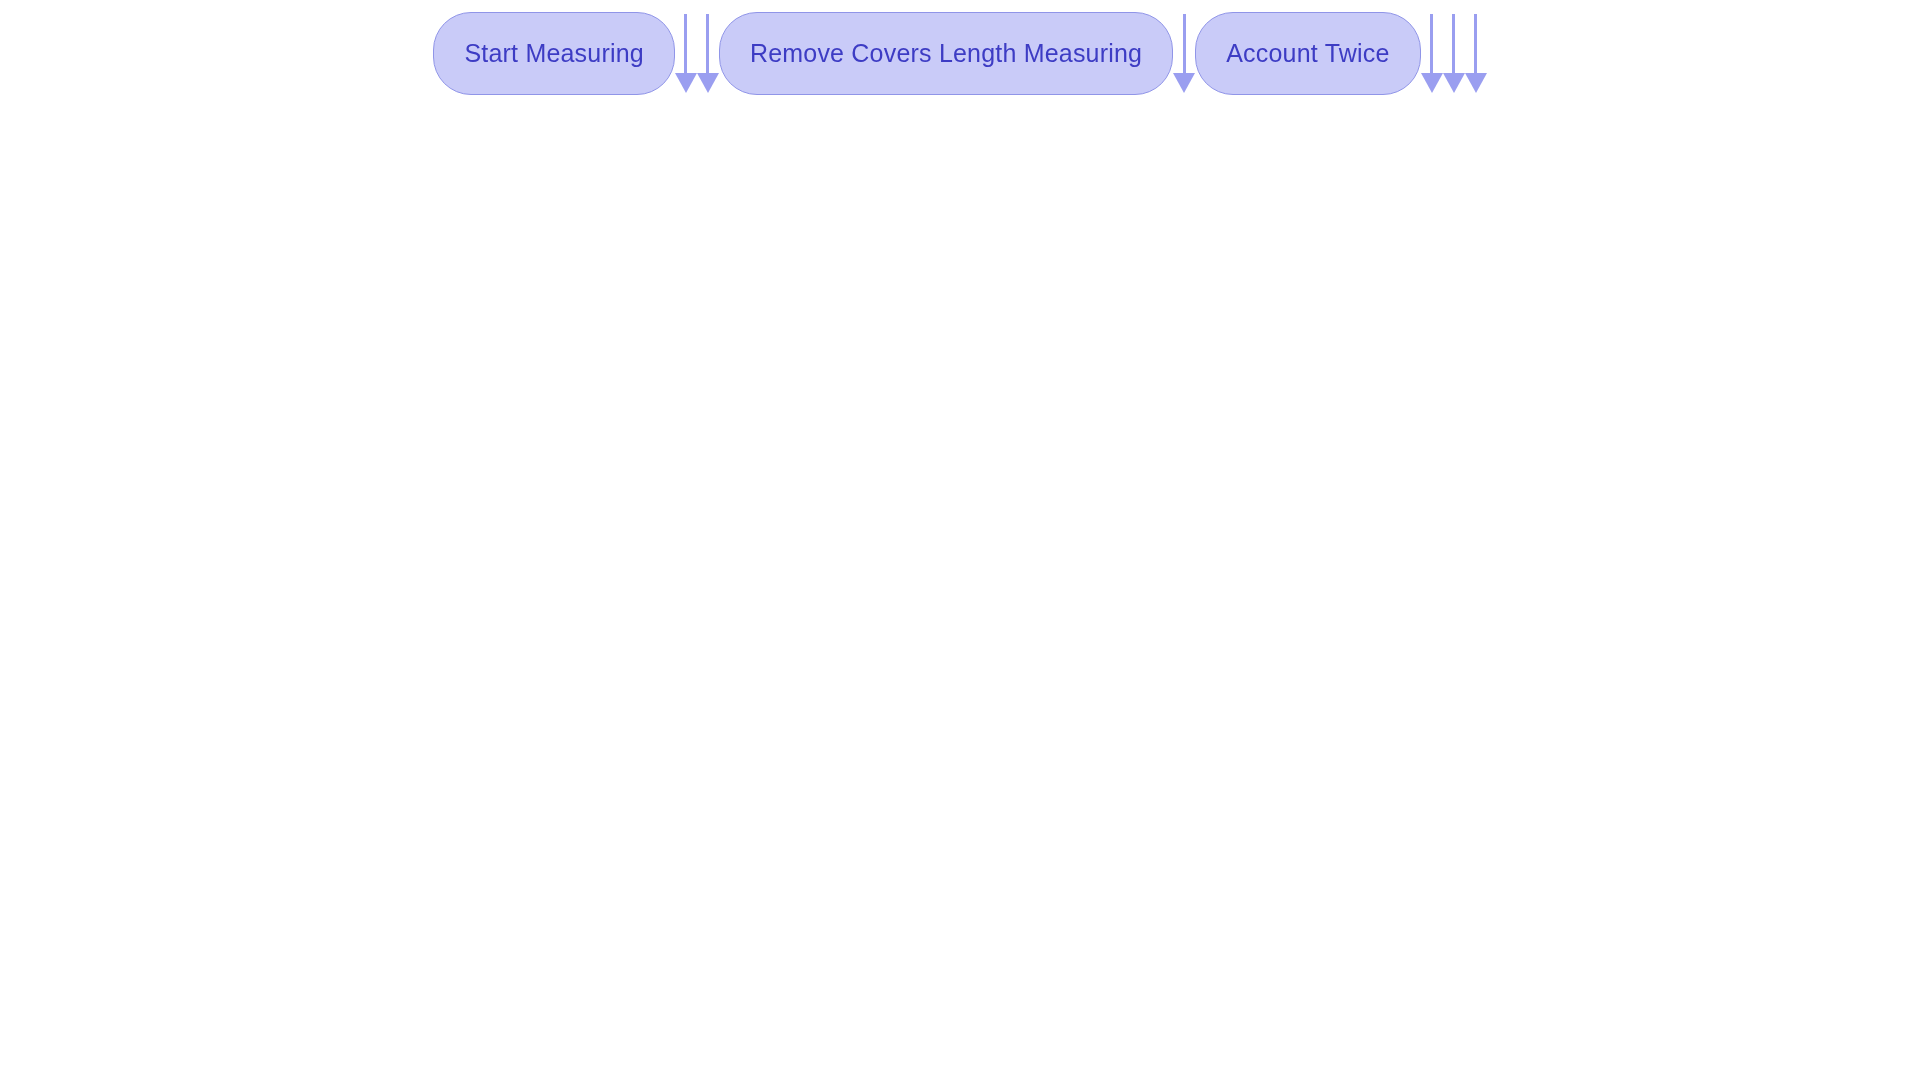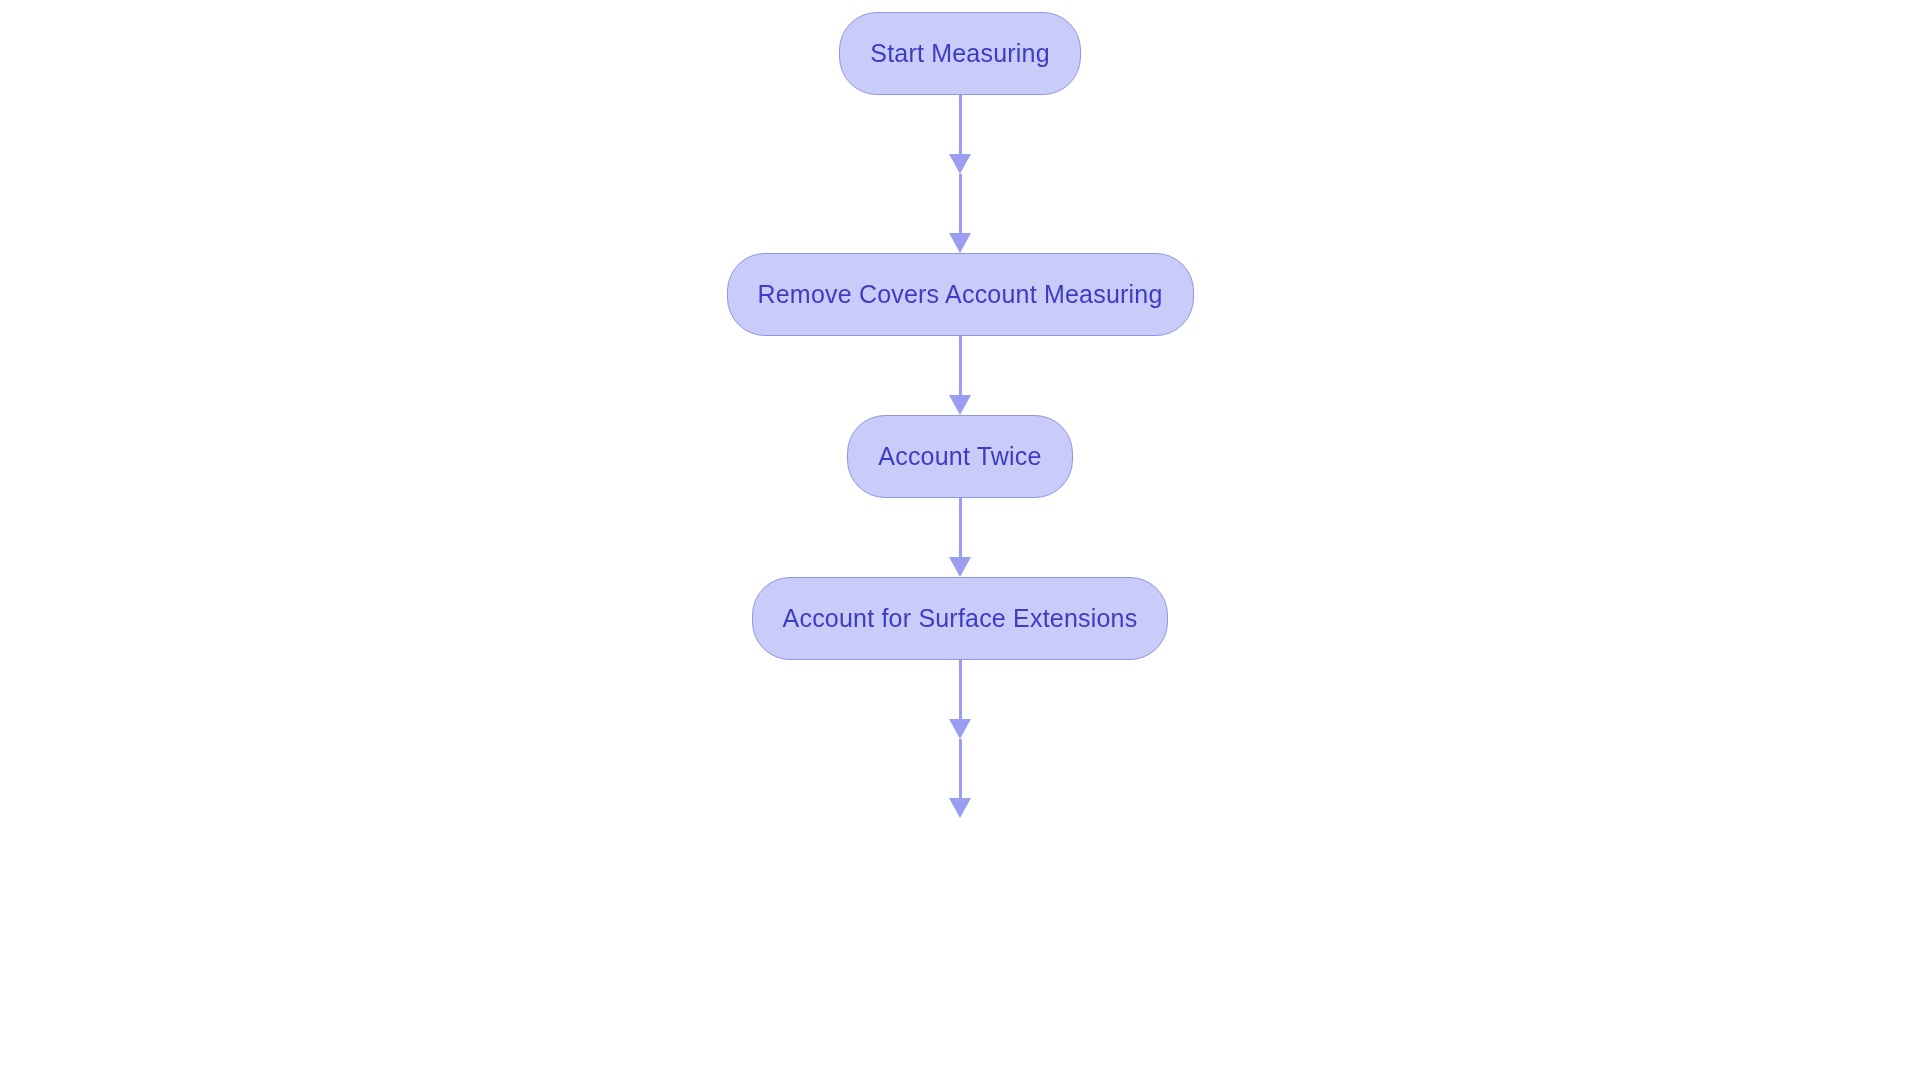--- a/index.html
+++ b/index.html
@@ -20,21 +20,21 @@
     position:absolute;
     left:0;top:0;
     width:1920px;height:1083px;
     display:flex;
     flex-direction:column;
     align-items:center;
   }
   .flow-column{
     margin-top:12px;
     display:flex;
-    flex-direction:column;
+    flex-direction:row;
     align-items:center;
   }
   .node{
     height:83px;
     padding:0 30px;
     border-radius:38px;
     background:var(--node-fill);
     border:1.5px solid var(--node-border);
     display:flex;
     align-items:center;
@@ -80,40 +80,37 @@
       <div class="arrowhead"></div>
     </div>
 
 
     <div class="connector">
       <div class="line"></div>
       <div class="arrowhead"></div>
     </div>
 
     <div class="node">
-      <span class="node-label">Remove Covers Account Measuring</span>
+      <span class="node-label">Remove Covers Length Measuring</span>
     </div>
 
     <div class="connector">
       <div class="line"></div>
       <div class="arrowhead"></div>
     </div>
 
     <div class="node">
       <span class="node-label">Account Twice</span>
     </div>
 
     <div class="connector">
       <div class="line"></div>
       <div class="arrowhead"></div>
     </div>
 
-    <div class="node">
-      <span class="node-label">Account for Surface Extensions</span>
-    </div>
 
     <div class="connector">
       <div class="line"></div>
       <div class="arrowhead"></div>
     </div>
 
 
     <div class="connector">
       <div class="line"></div>
       <div class="arrowhead"></div>

